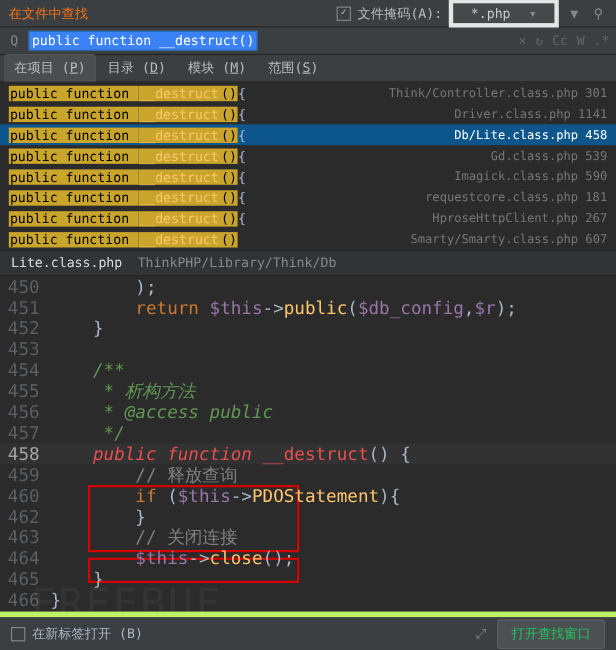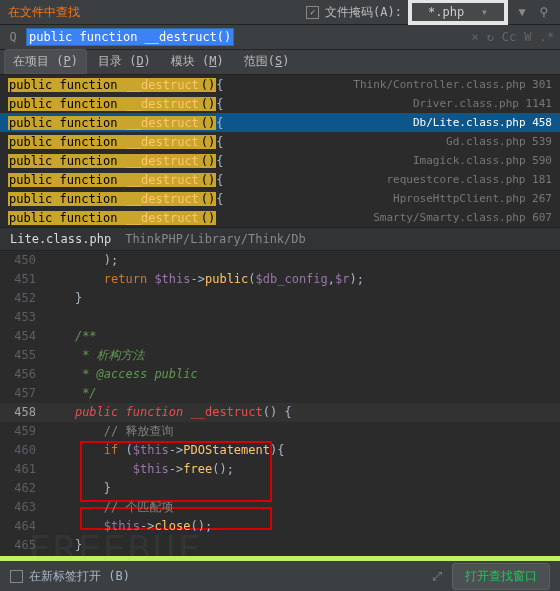--- a/index.html
+++ b/index.html
@@ -23,21 +23,21 @@
 .hit{display:flex;align-items:center;height:19px;padding:0 8px}
 .hit .l{color:#ccc}
 .hit .hl{background:#c9a52c;color:#000;padding:0 1px}
 .hit .fn{color:#ffc66d}
 .hit .b{color:#a9b7c6}
 .hit .r{margin-left:auto;color:#777;font-size:11px}
 .hit.sel{background:#0d568c}
 .hit.sel .r{color:#fff}
 .path{background:#313335;height:22px;display:flex;align-items:center;padding:0 10px;color:#888;border-top:1px solid #222;border-bottom:1px solid #222}
 .path .fn{color:#ddd;margin-right:14px}
-.code{background:#2b2b2b;font-size:12px;line-height:19px}
+.code{background:#2b2b2b;font-size:16px;line-height:19px}
 .ln{display:flex}
 .gut{width:36px;text-align:right;color:#5a5f63;padding-right:10px;user-select:none}
 .gut.cur{background:#323232;color:#a4a3a3}
 .tx{flex:1;white-space:pre;position:relative}
 .tx.cur{background:#323232}
 .kw{color:#cc7832}
 .var{color:#9876aa}
 .fnn{color:#ffc66d}
 .cm{color:#808080}
 .cm2{color:#629755;font-style:italic}
@@ -173,30 +173,26 @@
     </div>
     <div class="ln">
       <div class="gut">459</div>
       <div class="tx">        <span class="cm">// 释放查询</span></div>
     </div>
     <div class="ln">
       <div class="gut">460</div>
       <div class="tx">        <span class="kw">if </span>(<span class="var">$this</span>-&gt;<span class="fnn">PDOStatement</span>){</div>
     </div>
     <div class="ln">
-      <div class="gut">461</div>
-      <div class="tx">            <span class="var">$this</span>-&gt;<span class="fnn">free</span>();</div>
-    </div>
-    <div class="ln">
       <div class="gut">462</div>
       <div class="tx">        }</div>
     </div>
     <div class="ln">
       <div class="gut">463</div>
-      <div class="tx">        <span class="cm">// 个匹配项</span></div>
+      <div class="tx">        <span class="cm">// 关闭连接</span></div>
     </div>
     <div class="ln">
       <div class="gut">464</div>
       <div class="tx">        <span class="var">$this</span>-&gt;<span class="fnn">close</span>();</div>
     </div>
     <div class="ln">
       <div class="gut">465</div>
       <div class="tx">    }</div>
     </div>
     <div class="ln">

